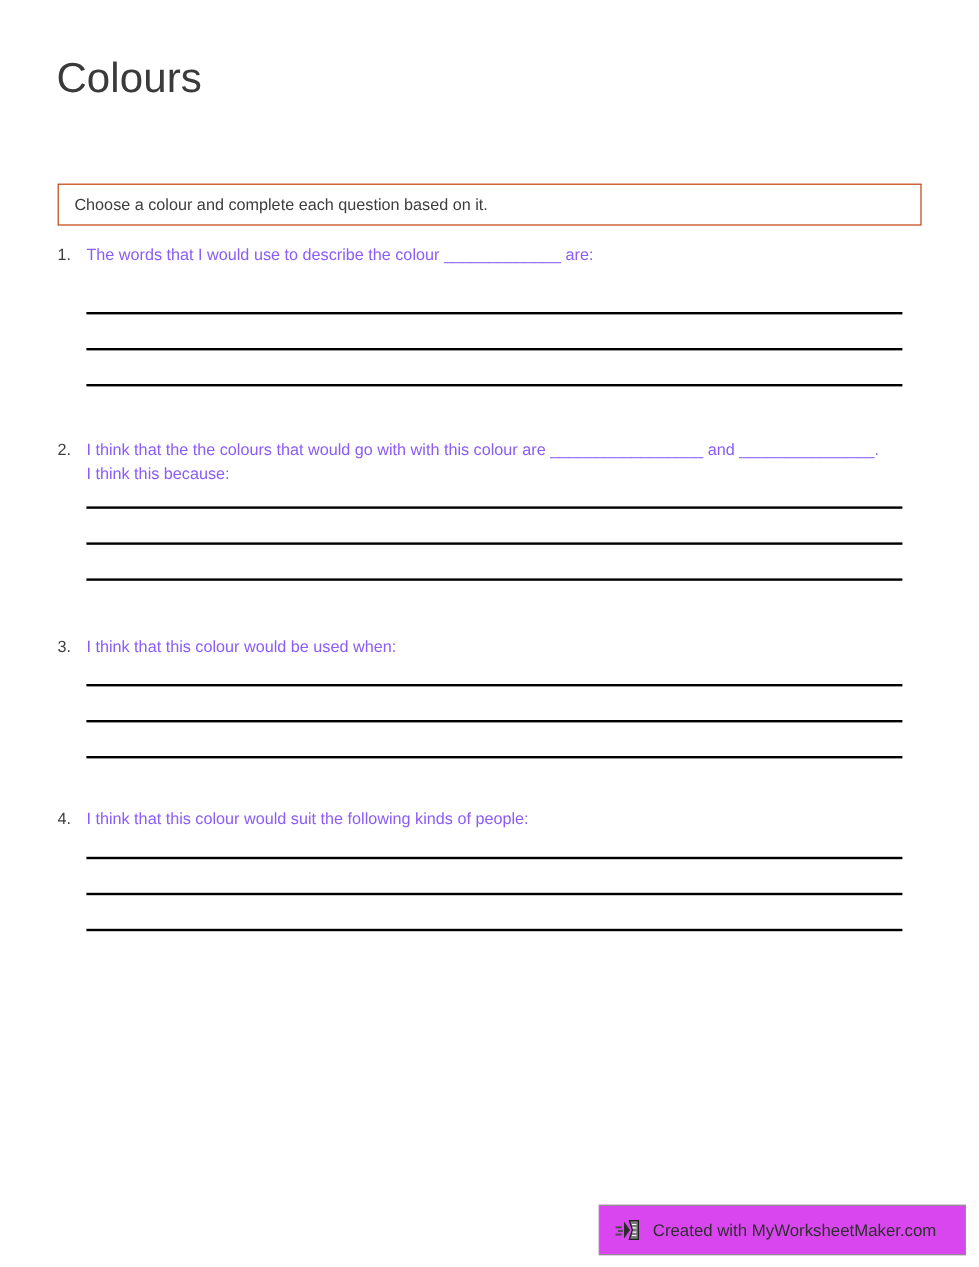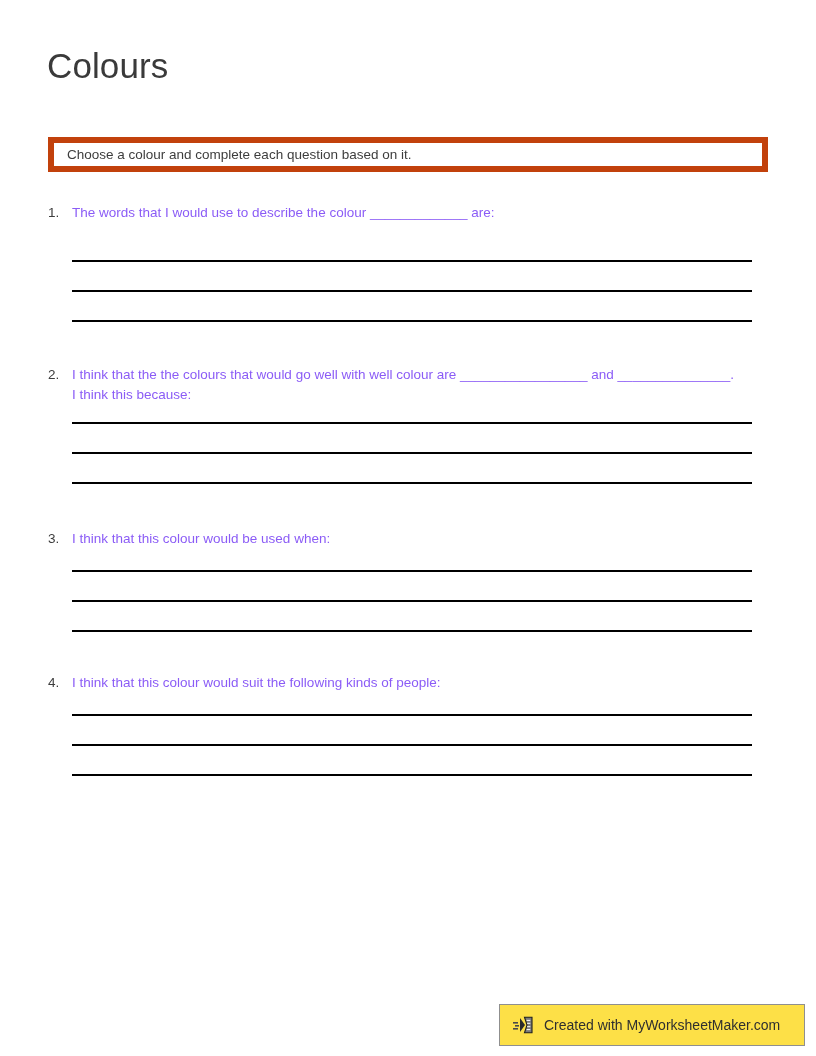--- a/index.html
+++ b/index.html
@@ -33,24 +33,24 @@
     letter-spacing: 0.1px;
     color: #3a3a3a;
     line-height: 44px;
     white-space: nowrap;
   }
 
   
   .instruction-box {
     position: absolute;
     left: 48px;
-    top: 137px;
+    top: 153px;
     width: 720px;
     height: 35px;
-    border: 6px solid #c2410c;
+    border: 1px solid #c2410c;
     box-sizing: border-box;
     background: #ffffff;
     display: flex;
     align-items: center;
   }
   .instruction-text {
     padding-left: 13px;
     font-size: 13.5px;
     color: #3d3d3d;
     line-height: 17px;
@@ -94,21 +94,21 @@
 
   
   .footer-badge {
     position: absolute;
     left: 499px;
     top: 1004px;
     width: 306px;
     height: 42px;
     border: 1px solid #8f8f8f;
     box-sizing: border-box;
-    background: #fde047;
+    background: #d946ef;
     display: flex;
     align-items: center;
     padding-left: 12px;
   }
   .footer-icon {
     width: 24px;
     height: 24px;
     flex: 0 0 24px;
     margin-right: 8px;
     display: block;
@@ -139,21 +139,21 @@
   </div>
   <div class="answer-lines" style="left:72px; top:260px;">
     <div class="answer-line"></div>
     <div class="answer-line" style="margin-top:28px;"></div>
     <div class="answer-line" style="margin-top:28px;"></div>
   </div>
 
   <div class="question" style="top:365px;">
     <div class="q-head">
       <div class="q-num">2.</div>
-      <div class="q-text">I think that the the colours that would go well with well colour are _________________ and _______________. I think this because:</div>
+      <div class="q-text">I think that the the colours that would go with with this colour are _________________ and _______________. I think this because:</div>
     </div>
   </div>
   <div class="answer-lines" style="left:72px; top:422px;">
     <div class="answer-line"></div>
     <div class="answer-line" style="margin-top:28px;"></div>
     <div class="answer-line" style="margin-top:28px;"></div>
   </div>
 
   <div class="question" style="top:529px;">
     <div class="q-head">

